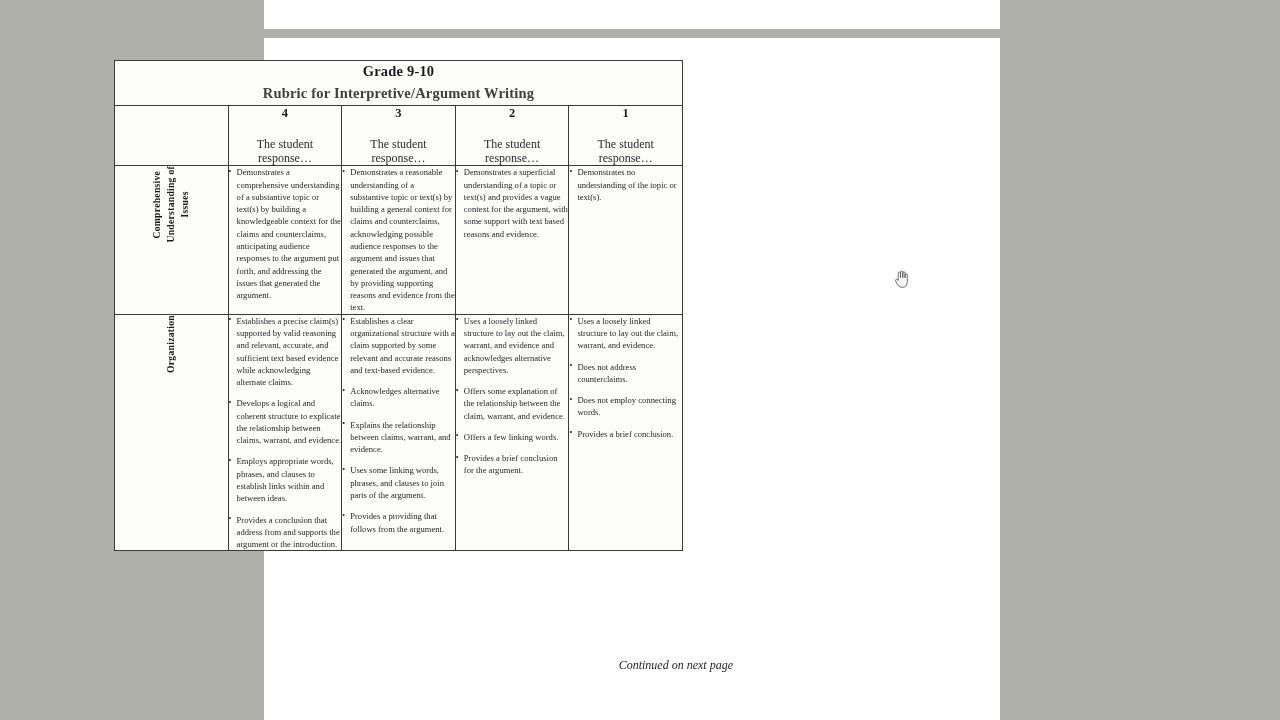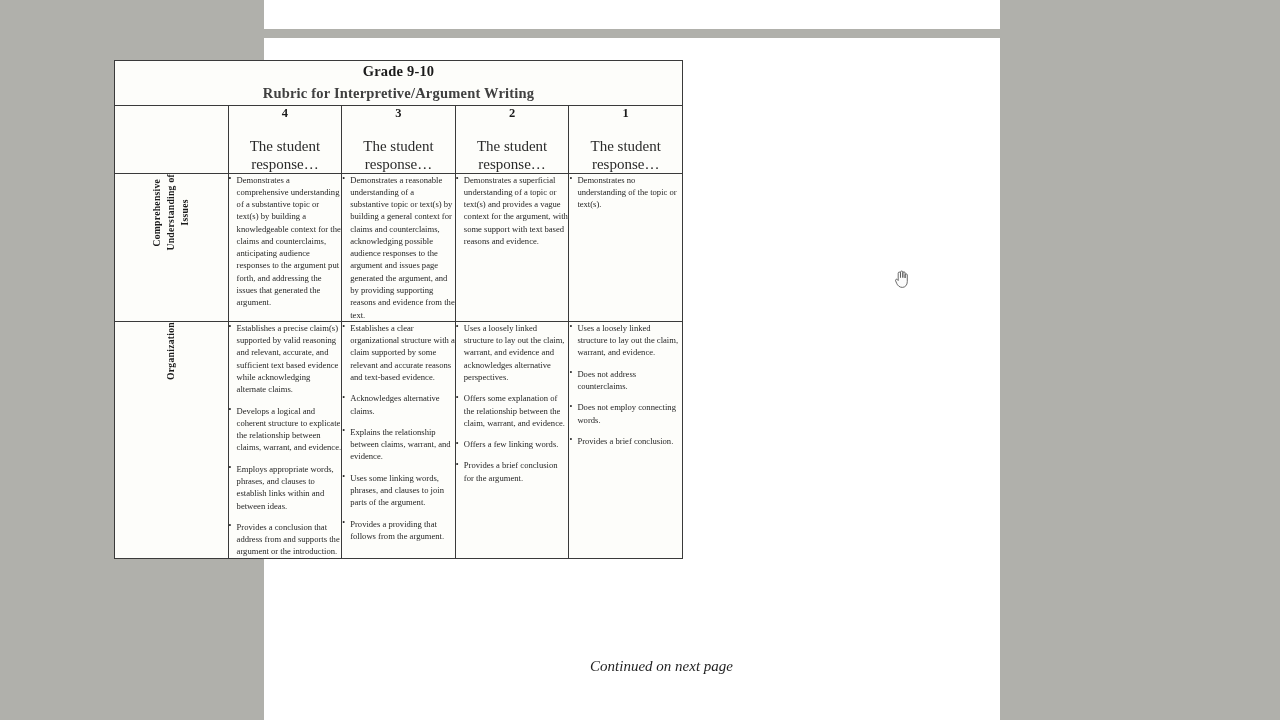--- a/index.html
+++ b/index.html
@@ -100,21 +100,21 @@
     height: 46px;
   }
   .score-num {
     font-size: 12.5px;
     font-weight: bold;
     color: #1b1b1b;
     line-height: 1.2;
     margin-bottom: 11px;
   }
   .score-sub {
-    font-size: 15px;
+    font-size: 12px;
     color: #2a2a2a;
     line-height: 1.2;
     margin-top: 16px;
   }
 
   .corner-cell {
     width: 60px;
   }
 
   .row-header {
@@ -163,21 +163,21 @@
     font-size: 8px;
     color: #262626;
   }
 
   .continued {
     position: absolute;
     left: 82px;
     top: 598px;
     width: 569px;
     text-align: right;
-    font-size: 15px;
+    font-size: 12px;
     font-style: italic;
     color: #1f1f1f;
     font-family: "Liberation Serif", serif;
   }
 
   
   .cursor-hand {
     position: absolute;
     left: 893px;
     top: 269px;
@@ -231,21 +231,21 @@
 Understanding of
 Issues</span>
           </td>
           <td class="content-cell">
             <ul class="bullets">
               <li>Demonstrates a comprehensive understanding of a substantive topic or text(s) by building a knowledgeable context for the claims and counterclaims, anticipating audience responses to the argument put forth, and addressing the issues that generated the argument.</li>
             </ul>
           </td>
           <td class="content-cell">
             <ul class="bullets">
-              <li>Demonstrates a reasonable understanding of a substantive topic or text(s) by building a general context for claims and counterclaims, acknowledging possible audience responses to the argument and issues page generated the argument, and by providing supporting reasons and evidence from the text.</li>
+              <li>Demonstrates a reasonable understanding of a substantive topic or text(s) by building a general context for claims and counterclaims, acknowledging possible audience responses to the argument and issues that generated the argument, and by providing supporting reasons and evidence from the text.</li>
             </ul>
           </td>
           <td class="content-cell">
             <ul class="bullets">
               <li>Demonstrates a superficial understanding of a topic or text(s) and provides a vague context for the argument, with some support with text based reasons and evidence.</li>
             </ul>
           </td>
           <td class="content-cell">
             <ul class="bullets">
               <li>Demonstrates no understanding of the topic or text(s).</li>

